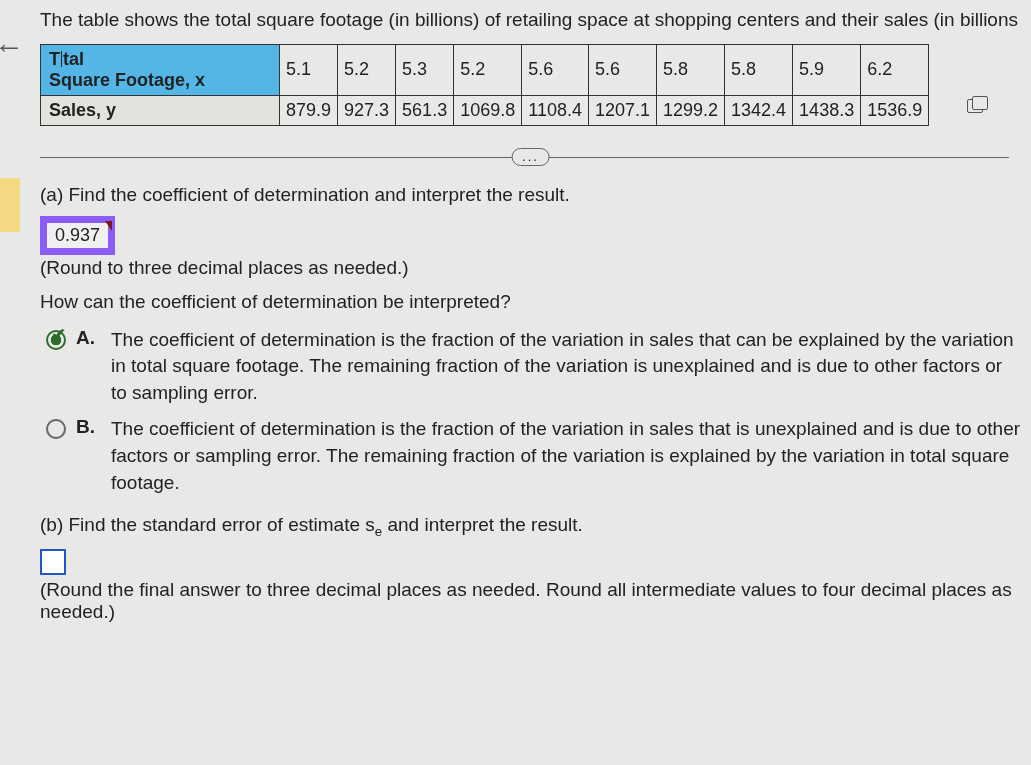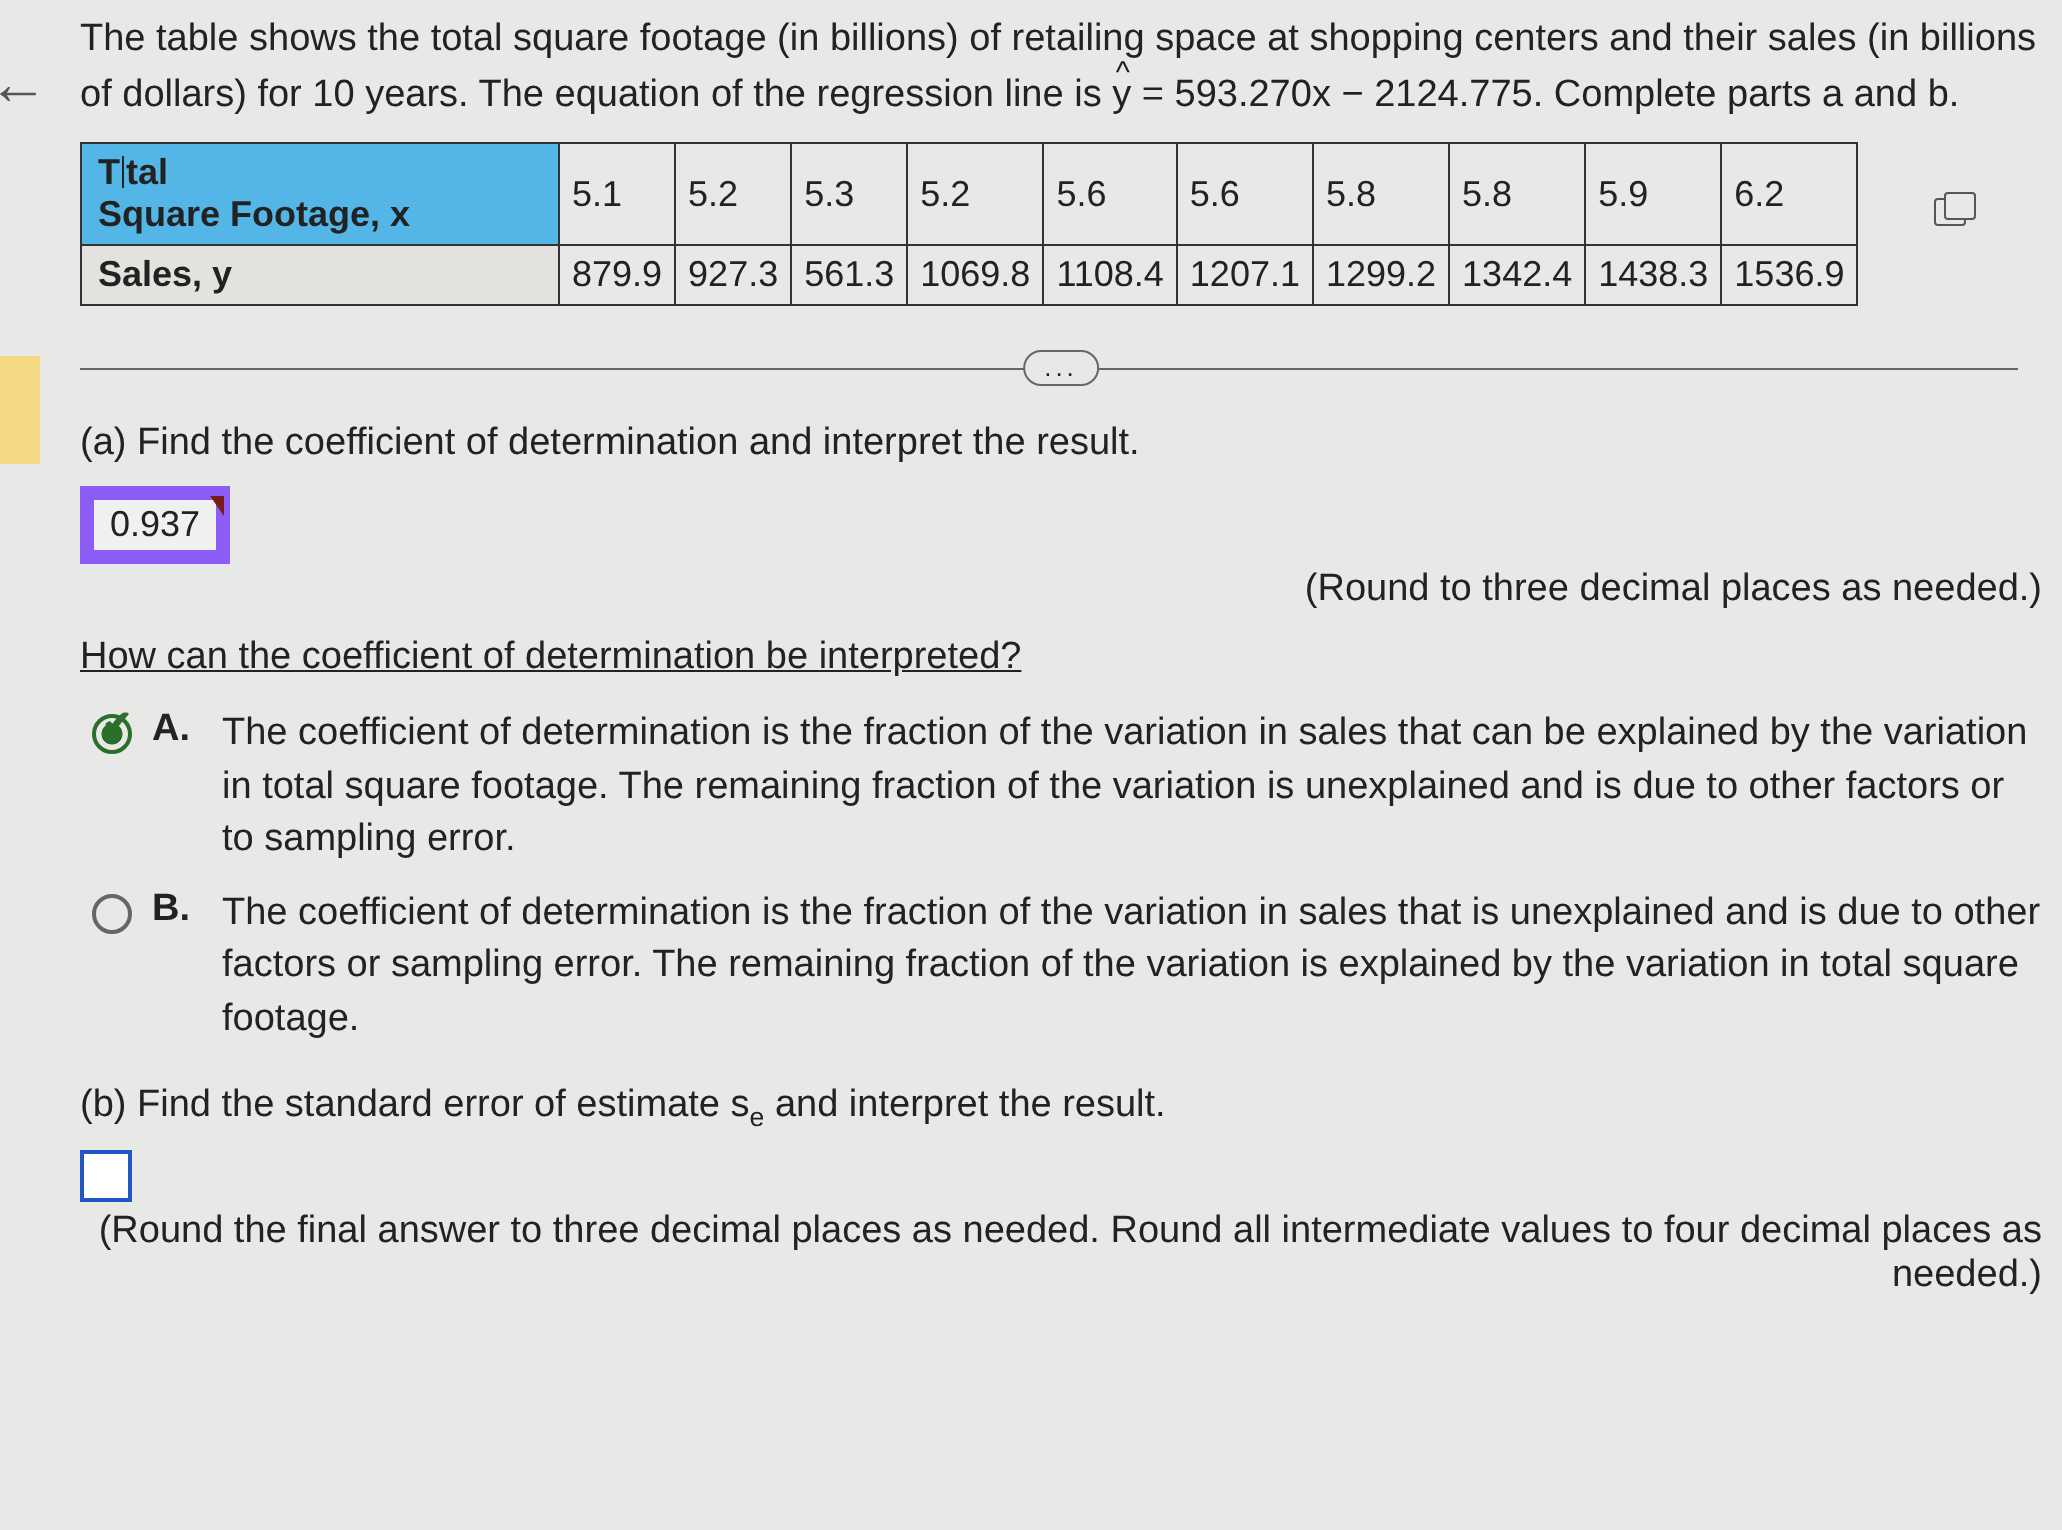--- a/index.html
+++ b/index.html
@@ -131,21 +131,20 @@
     .empty-box {
       display: inline-block;
       width: 26px; height: 26px;
       border: 2px solid #2156c5;
       background: #fff;
       vertical-align: middle;
     }
     .hint {
       font-size: 19px;
       margin-top: 2px;
-      text-align: right;
     }
     .mc { margin: 14px 0 0 6px; font-size: 19px; }
     .mc .opt {
       display: flex;
       gap: 10px;
       align-items: flex-start;
       margin: 10px 0;
     }
     .mc .circle, .mc .checked {
       flex: 0 0 20px;
@@ -175,23 +174,20 @@
   </style>
 </head>
 <body>
 
 <div class="page">
   <div class="back-arrow">←</div>
   <div class="yellow-tab"></div>
 
   <p class="intro">
     <span>The table shows the total square footage (in billions) of retailing space at shopping centers and their sales (in billions</span><br>
-    <span class="equation">
-      <span>of dollars) for 10 years. The equation of the regression line is </span><span class="hat">y</span><span> = 593.270x − 2124.775. Complete parts a and b.</span>
-    </span>
   </p>
 
   <div class="copy-icon"></div>
 
   <table class="data">
     <tbody>
         <tr>
       <th class="row-x-header">T<span class="text-cursor"></span>tal<br>Square Footage, x</th>
       <td>5.1</td>
       <td>5.2</td>
@@ -225,21 +221,21 @@
     <div class="divider-lozenge">...</div>
   </div>
 
   <p class="section-q">(a) Find the coefficient of determination and interpret the result.</p>
 
   <div style="margin:8px 0 2px 0;">
     <span class="answer-box filled">0.937</span>
   </div>
   <p class="hint">(Round to three decimal places as needed.)</p>
 
-  <p class="section-q" style="margin-top:12px;text-decoration:underline;">How can the coefficient of determination be interpreted?</p>
+  <p class="section-q" style="margin-top:12px;">How can the coefficient of determination be interpreted?</p>
 
   <div class="mc">
     <div class="opt">
       <div class="checked"></div>
       <div class="letter">A.</div>
       <div class="txt">The coefficient of determination is the fraction of the variation in sales that can be explained by the variation in total square footage. The remaining fraction of the variation is unexplained and is due to other factors or to sampling error.</div>
     </div>
     <div class="opt">
       <div class="circle"></div>
       <div class="letter">B.</div>

